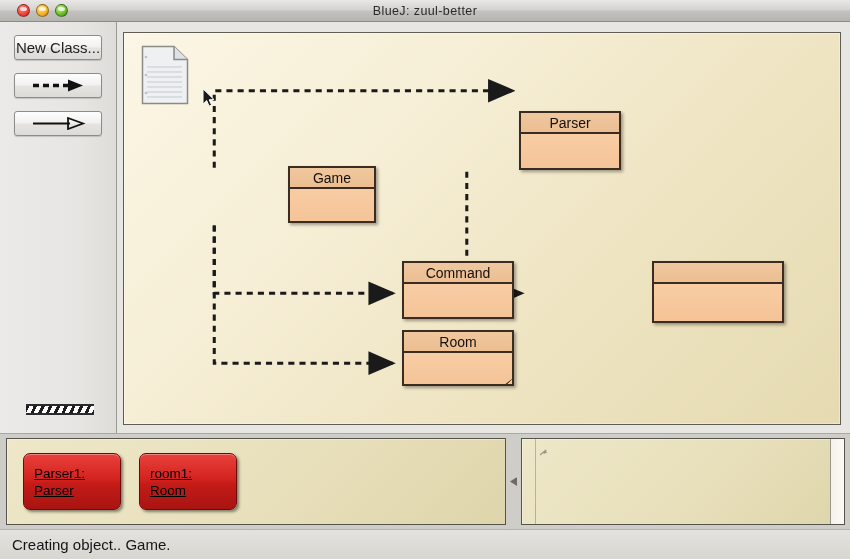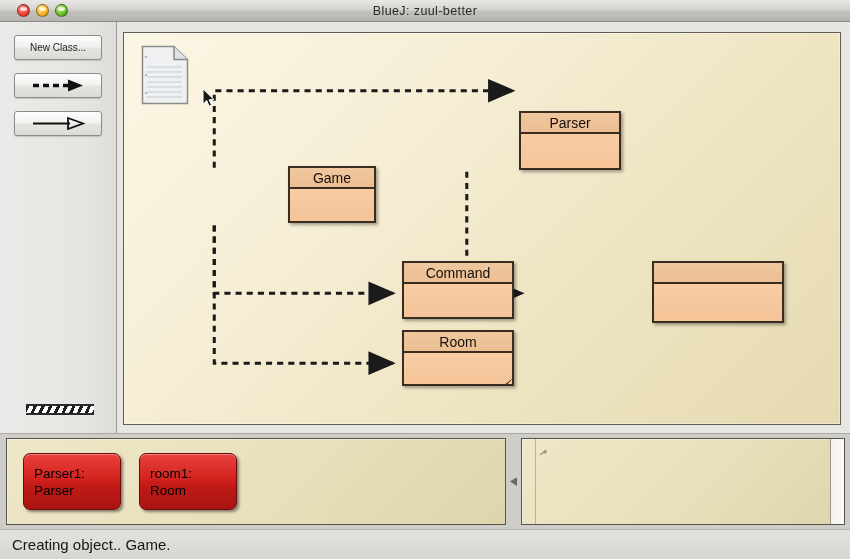--- a/index.html
+++ b/index.html
@@ -90,21 +90,21 @@
     width: 88px;
     height: 25px;
     margin: 0 auto 13px auto;
     background: linear-gradient(to bottom, #fdfdfd 0%, #f2f1ef 48%, #e6e4e1 52%, #dddbd7 100%);
     border: 1px solid #8e8c88;
     border-radius: 3px;
     box-shadow: 0 1px 1px rgba(0,0,0,.16);
     display: flex;
     align-items: center;
     justify-content: center;
-    font-size: 10px;
+    font-size: 15px;
     color: #1d1d1d;
     cursor: default;
     box-sizing: border-box;
   }
   .tool-btn svg { display: block; }
 
   #sidebar-handle {
     position: absolute;
     left: 26px;
     bottom: 18px;
@@ -233,20 +233,21 @@
     box-shadow: 2px 2px 3px rgba(0,0,0,.45), inset 0 1px 0 rgba(255,255,255,.35);
     color: #000;
     font-size: 13.5px;
     line-height: 17px;
     display: flex;
     flex-direction: column;
     justify-content: center;
     padding-left: 10px;
     box-sizing: border-box;
     cursor: default;
+    text-decoration: underline;
   }
 
   #splitter {
     flex: 0 0 15px;
     position: relative;
   }
   #splitter-grip {
     position: absolute;
     left: 4px; top: 50%;
     transform: translateY(-50%);

